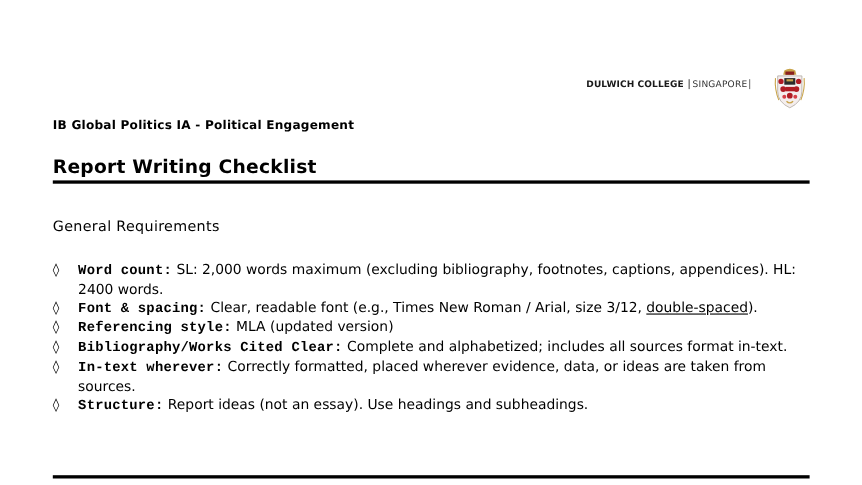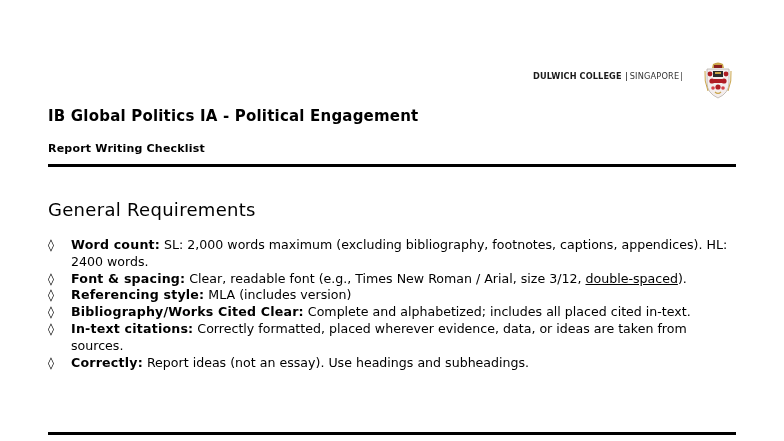--- a/index.html
+++ b/index.html
@@ -57,48 +57,48 @@
       position: absolute;
       left: 703px;
       top: 45px;
       width: 30px;
       height: 38px;
     }
     .title {
       position: absolute;
       left: 48px;
       top: 91px;
-      font-size: 15px;
+      font-size: 11px;
       font-weight: bold;
       letter-spacing: 0.2px;
       white-space: nowrap;
     }
     .subtitle {
       position: absolute;
       left: 48px;
       top: 126px;
-      font-size: 11px;
+      font-size: 17px;
       font-weight: bold;
       letter-spacing: 0.2px;
       white-space: nowrap;
     }
     .rule {
       position: absolute;
       left: 48px;
       width: 688px;
       height: 3px;
       background: #000;
     }
     .rule-top { top: 148px; }
     .rule-bottom { top: 416px; }
     .section-heading {
       position: absolute;
       left: 48px;
       top: 183px;
-      font-size: 18px;
+      font-size: 13px;
       letter-spacing: 0.3px;
       white-space: nowrap;
     }
     .checklist {
       position: absolute;
       left: 48px;
       top: 221px;
       width: 690px;
       margin: 0;
       padding: 0;
@@ -114,20 +114,21 @@
     .bullet {
       position: absolute;
       left: 0;
       top: 0;
       width: 12px;
       font-size: 12px;
     }
     .item-label {
       font-weight: bold;
       letter-spacing: 0.2px;
+      font-family: Liberation Mono, monospace;
     }
     .underline {
       text-decoration: underline;
       text-align: right;
     }
     .next-heading {
       position: absolute;
       left: 48px;
       top: 434px;
       font-size: 13.5px;
@@ -179,33 +180,33 @@
     <li>
       <span class="bullet">◊</span>
       <span class="item-label">Word count:</span><span> SL: 2,000 words maximum (excluding bibliography, footnotes, captions, appendices). HL: 2400 words.</span>
     </li>
     <li>
       <span class="bullet">◊</span>
       <span class="item-label">Font &amp; spacing:</span><span> Clear, readable font (e.g., Times New Roman / Arial, size 3/12, </span><span class="underline">double-spaced</span><span>).</span>
     </li>
     <li>
       <span class="bullet">◊</span>
-      <span class="item-label">Referencing style:</span><span> MLA (includes version)</span>
-    </li>
-    <li>
-      <span class="bullet">◊</span>
-      <span class="item-label">Bibliography/Works Cited Clear:</span><span> Complete and alphabetized; includes all placed cited in-text.</span>
-    </li>
-    <li>
-      <span class="bullet">◊</span>
-      <span class="item-label">In-text citations:</span><span> Correctly formatted, placed wherever evidence, data, or ideas are taken from sources.</span>
-    </li>
-    <li>
-      <span class="bullet">◊</span>
-      <span class="item-label">Correctly:</span><span> Report ideas (not an essay). Use headings and subheadings.</span>
+      <span class="item-label">Referencing style:</span><span> MLA (updated version)</span>
+    </li>
+    <li>
+      <span class="bullet">◊</span>
+      <span class="item-label">Bibliography/Works Cited Clear:</span><span> Complete and alphabetized; includes all sources format in-text.</span>
+    </li>
+    <li>
+      <span class="bullet">◊</span>
+      <span class="item-label">In-text wherever:</span><span> Correctly formatted, placed wherever evidence, data, or ideas are taken from sources.</span>
+    </li>
+    <li>
+      <span class="bullet">◊</span>
+      <span class="item-label">Structure:</span><span> Report ideas (not an essay). Use headings and subheadings.</span>
     </li>
   </ul>
 
   <div class="rule rule-bottom"></div>
 
   <div class="next-heading">Writing Expectations</div>
 
 </div>
 
 </body></html>

